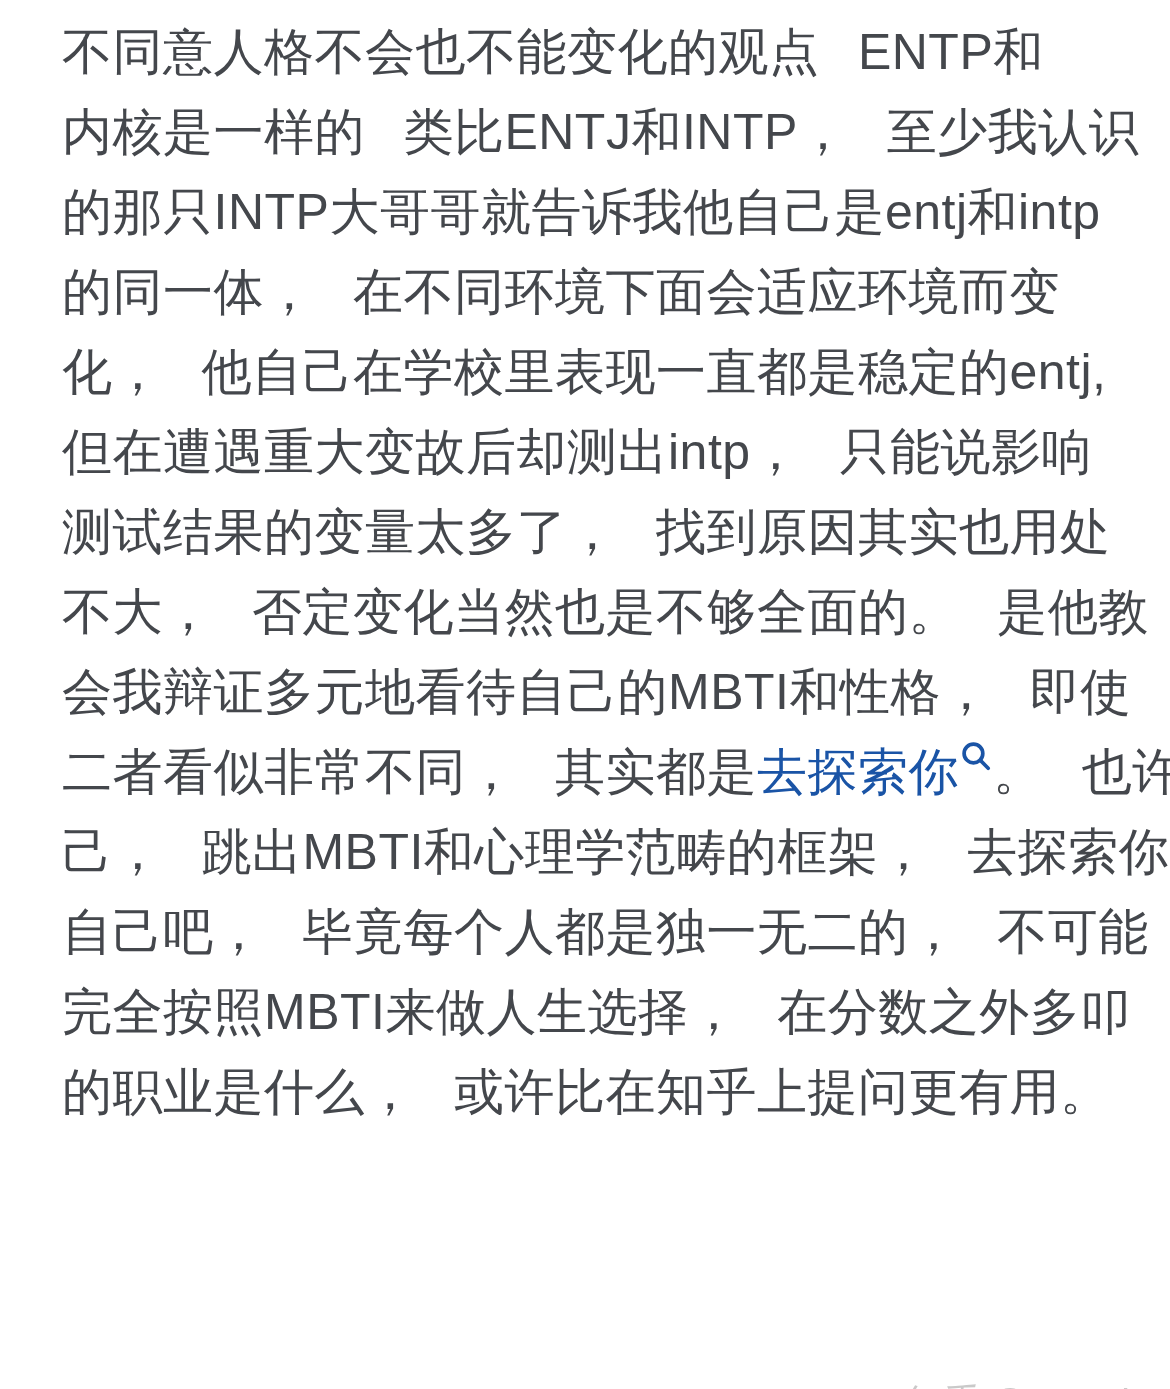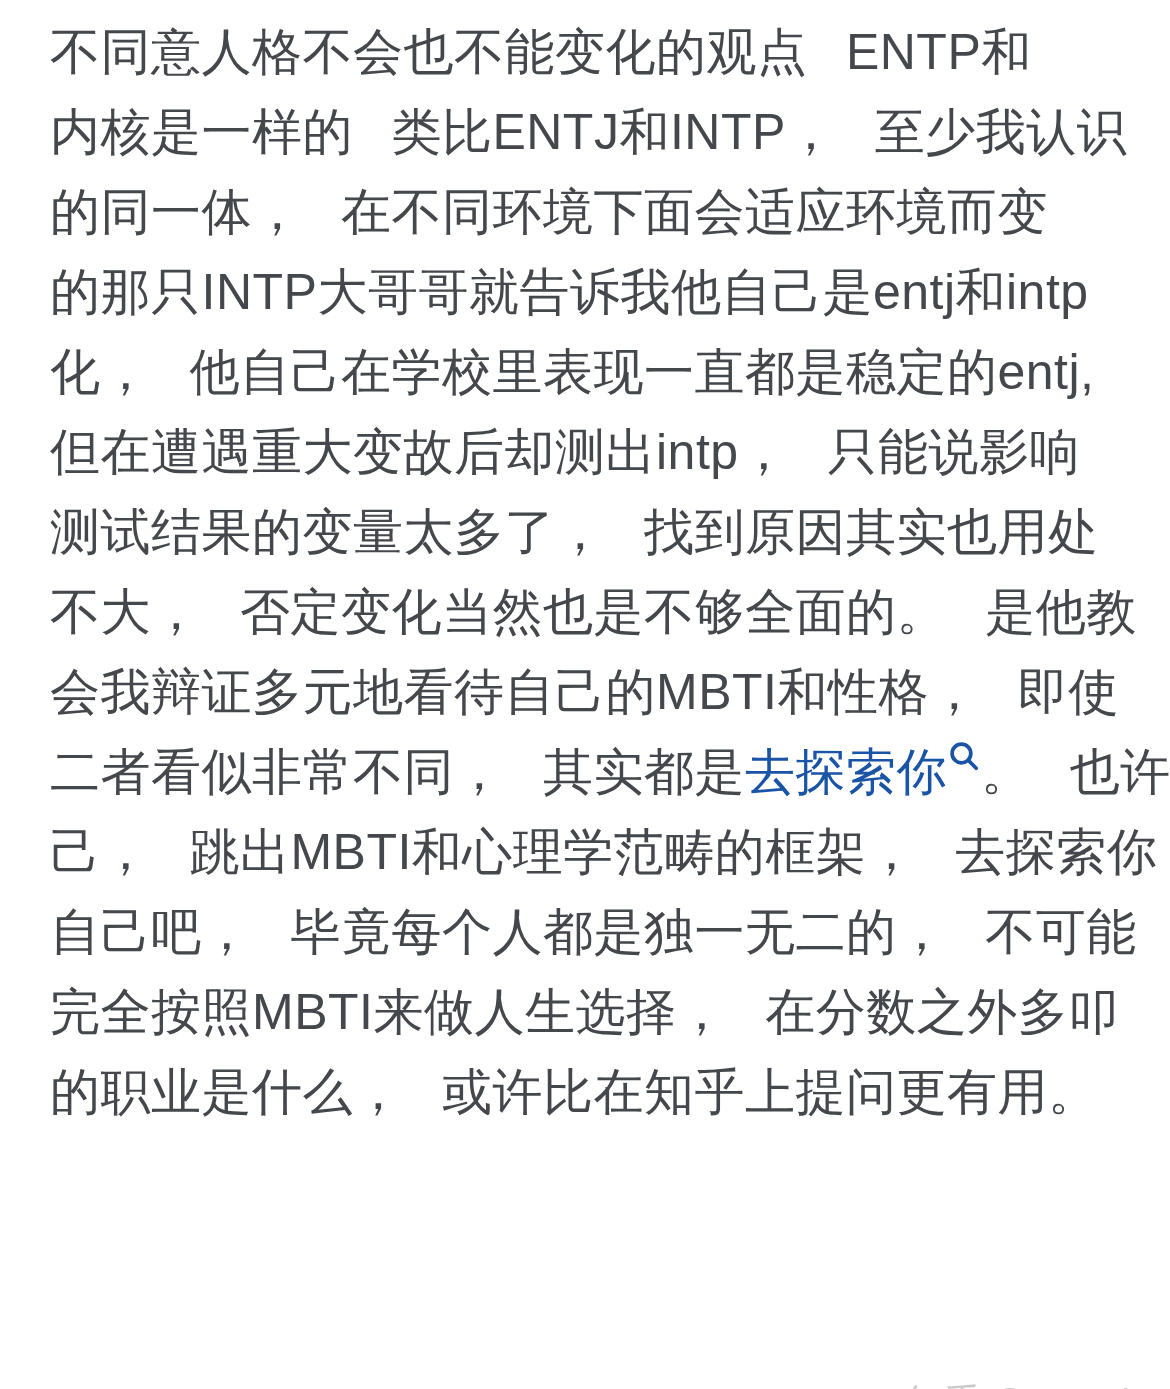--- a/index.html
+++ b/index.html
@@ -19,20 +19,21 @@
   .page {
     position: relative;
     width: 1170px;
     height: 1389px;
     background: var(--background);
   }
   .answer-text {
     position: relative;
     z-index: 1;
     padding: 12px 30px 0 50px;
+    margin-left: 12px;
   }
   .line {
     font-size: 50px;
     line-height: 80px;
     color: var(--text);
     white-space: pre;
     word-spacing: 24px;
     letter-spacing: 0.5px;
   }
   .entity-link {
@@ -67,22 +68,22 @@
 </head>
 <body>
 
 <div class="page">
 
   <div class="watermark">知乎 @Ananke</div>
 
   <div class="answer-text">
     <div class="line">不同意人格不会也不能变化的观点 ENTP和</div>
     <div class="line">内核是一样的 类比ENTJ和INTP， 至少我认识</div>
+    <div class="line">的那只INTP大哥哥就告诉我他自己是entj和intp</div>
     <div class="line">的同一体， 在不同环境下面会适应环境而变</div>
-    <div class="line">的那只INTP大哥哥就告诉我他自己是entj和intp</div>
     <div class="line">化， 他自己在学校里表现一直都是稳定的entj,</div>
     <div class="line">但在遭遇重大变故后却测出intp， 只能说影响</div>
     <div class="line">测试结果的变量太多了， 找到原因其实也用处</div>
     <div class="line">不大， 否定变化当然也是不够全面的。 是他教</div>
     <div class="line">会我辩证多元地看待自己的MBTI和性格， 即使</div>
 
     <div class="line"><span>二者看似非常不同， 其实都是</span><span class="entity-link">去探索你</span><span class="sup-icon"><svg viewBox="0 0 24 24" width="34" height="34" fill="none">
             <circle cx="10.2" cy="10.2" r="6.6" stroke="currentColor" stroke-width="2.6"></circle>
             <line x1="15.1" y1="15.1" x2="20.6" y2="20.6" stroke="currentColor" stroke-width="2.6" stroke-linecap="round"></line>
           </svg></span><span>。 也许</span></div>

